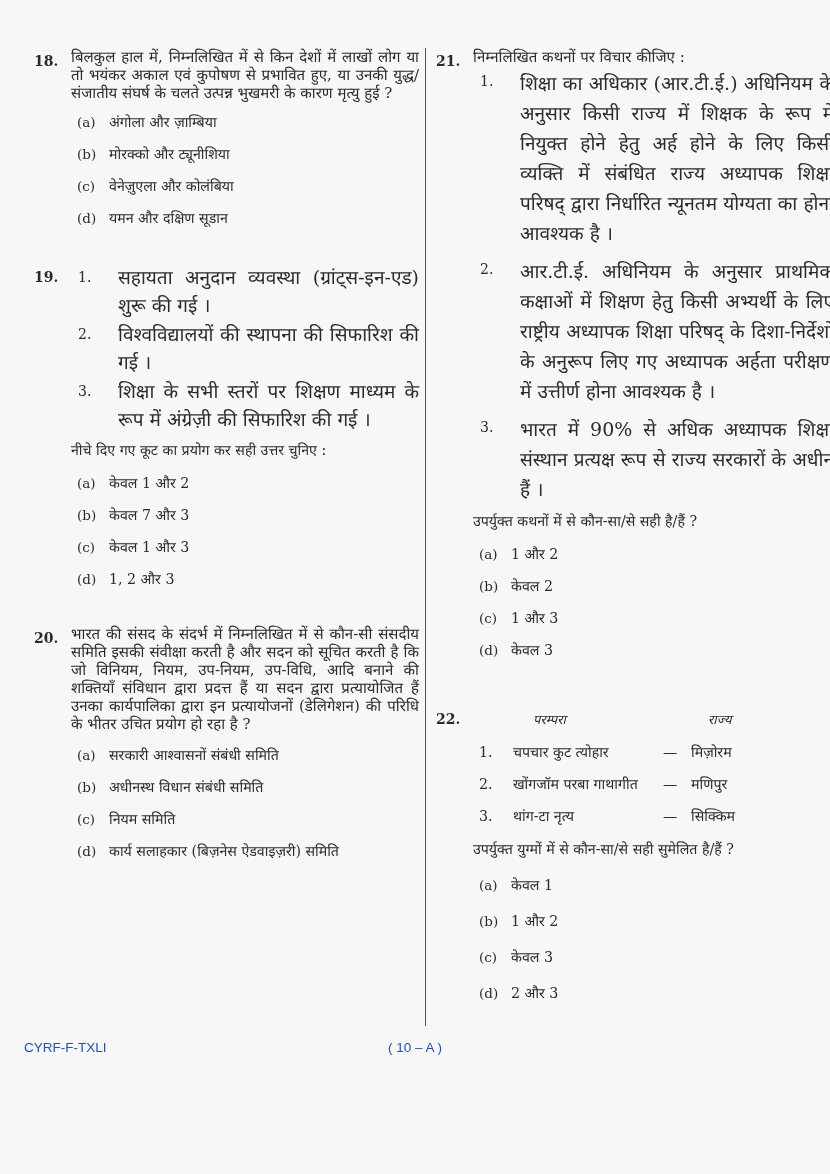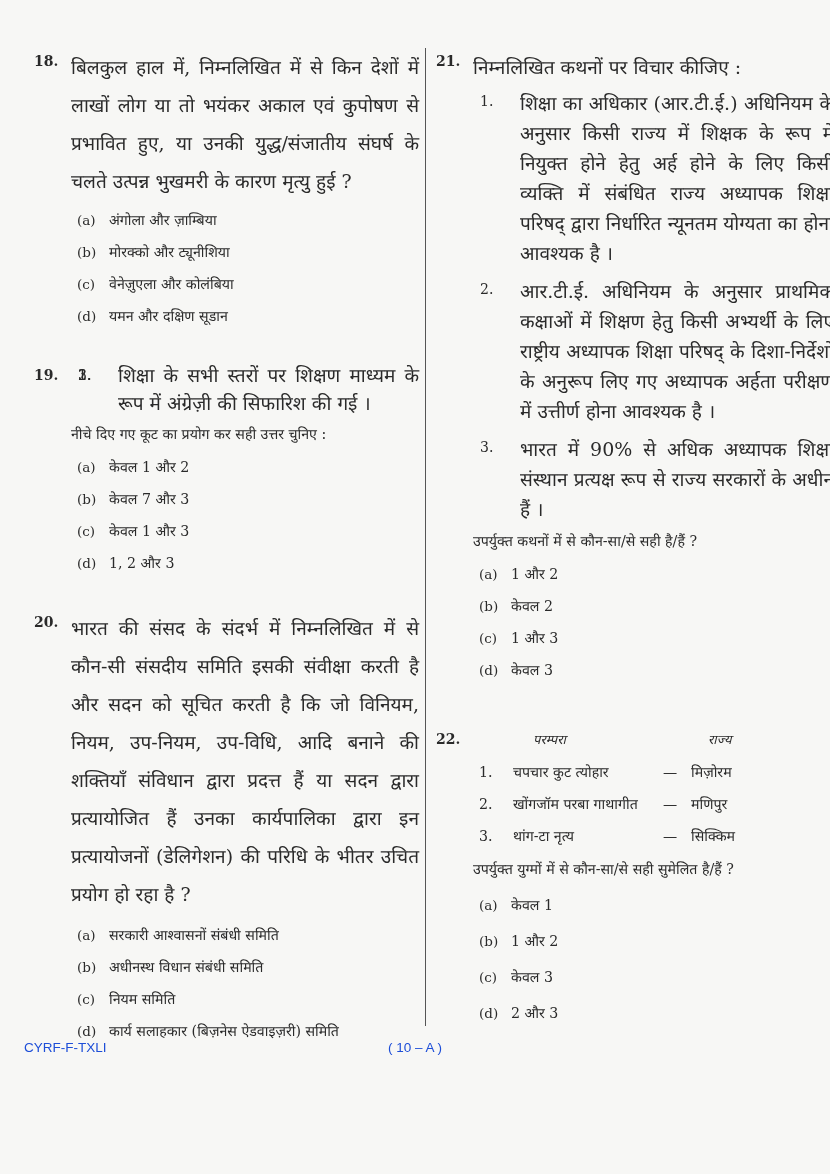--- a/index.html
+++ b/index.html
@@ -17,21 +17,21 @@
     .divider {
       position: absolute; left: 409px; top: 48px; width: 1px; height: 978px;
       background: #555;
     }
     .q { position: relative; padding-left: 37px; }
     .qnum {
       position: absolute; left: 0; top: 0;
       font-weight: bold; font-size: 14px; line-height: 27px;
       font-family: "DejaVu Serif", serif;
     }
-    .qtext { font-size: 19px; line-height: 38px; text-align: justify; }
+    .qtext { font-size: 15px; line-height: 18px; text-align: justify; }
     .stmt { position: relative; padding-left: 40px; margin-left: 7px; margin-top: 2px; }
     .stmt .snum { position: absolute; left: 0; top: 0; font-size: 14px; line-height: 27.5px; }
     .stmt .stext { font-size: 19px; line-height: 27.5px; text-align: justify; display: block; }
     .instr { font-size: 14.2px; line-height: 27.5px; margin-top: 4px; }
     .opts { margin-top: 2px; }
     .opt { position: relative; padding-left: 32px; margin-left: 6px; font-size: 14.2px; line-height: 32px; }
     .opt .olabel { position: absolute; left: 0; top: 0; font-size: 13.5px; }
     .pairs-head { position: relative; height: 30px; font-style: italic; font-size: 13px; margin-top: 8px; }
     .pairs-head span { position: absolute; top: 4px; }
     .pair { position: relative; height: 32px; font-size: 14.2px; line-height: 32px; margin-left: 6px; }
@@ -53,23 +53,25 @@
         <div class="opt"><span class="olabel">(b)</span><span>मोरक्को और ट्यूनीशिया</span></div>
         <div class="opt"><span class="olabel">(c)</span><span>वेनेज़ुएला और कोलंबिया</span></div>
         <div class="opt"><span class="olabel">(d)</span><span>यमन और दक्षिण सूडान</span></div>
       </div>
     </div>
 
     <div class="q" style="margin-top:30px;">
       <span class="qnum">19.</span>
       <div class="stmt">
           <span class="snum">1.</span>
+          <span class="stext">सहायता अनुदान व्यवस्था (ग्रांट्स-इन-एड) शुरू की गई ।</span>
         </div>
       <div class="stmt">
           <span class="snum">2.</span>
+          <span class="stext">विश्वविद्यालयों की स्थापना की सिफारिश की गई ।</span>
         </div>
       <div class="stmt">
           <span class="snum">3.</span>
           <span class="stext">शिक्षा के सभी स्तरों पर शिक्षण माध्यम के रूप में अंग्रेज़ी की सिफारिश की गई ।</span>
         </div>
       <div class="instr">नीचे दिए गए कूट का प्रयोग कर सही उत्तर चुनिए :</div>
       <div class="opts">
         <div class="opt"><span class="olabel">(a)</span><span>केवल 1 और 2</span></div>
         <div class="opt"><span class="olabel">(b)</span><span>केवल 7 और 3</span></div>
         <div class="opt"><span class="olabel">(c)</span><span>केवल 1 और 3</span></div>

